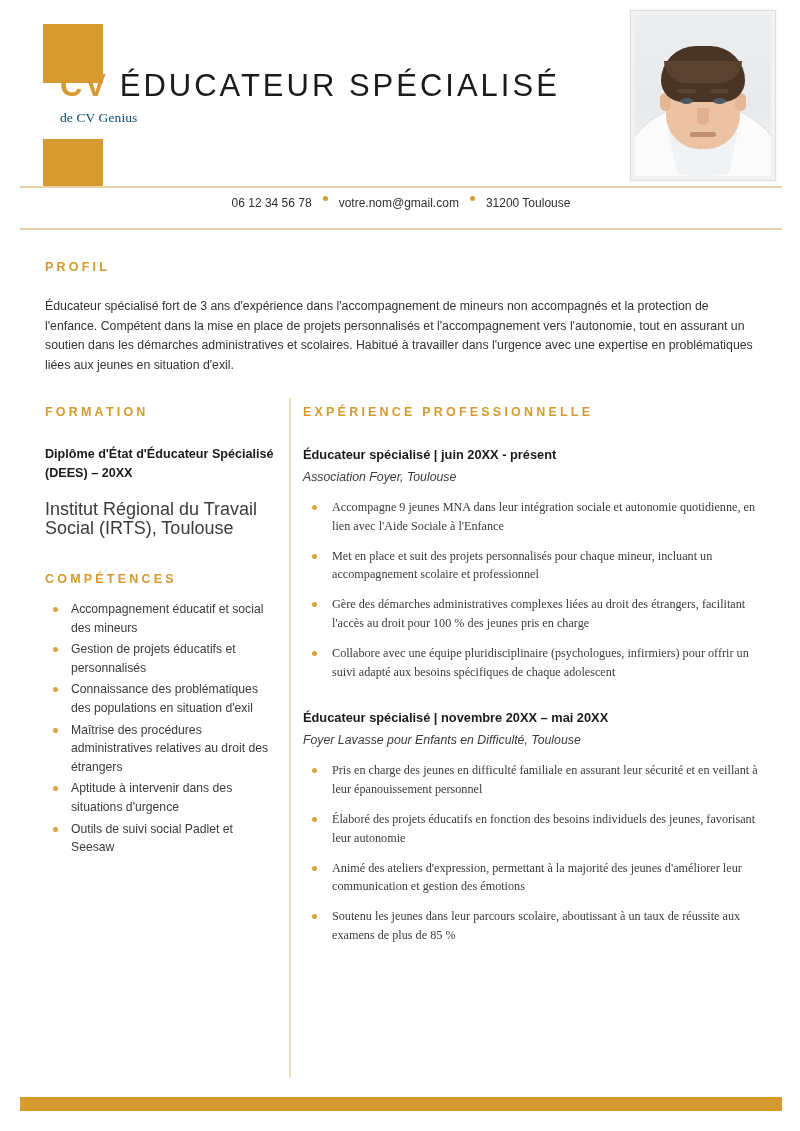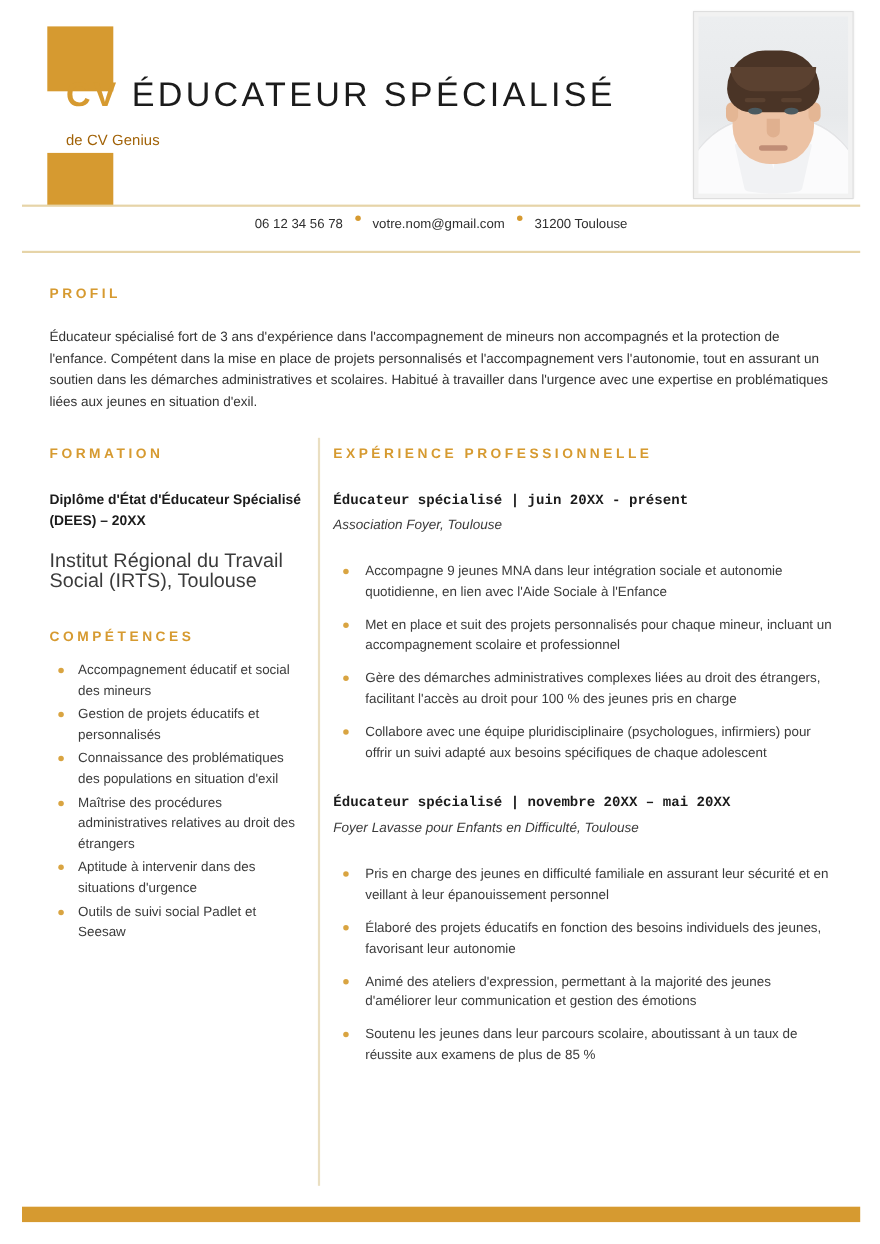--- a/index.html
+++ b/index.html
@@ -14,21 +14,21 @@
   
   .hdr { position:absolute; left:0; top:0; width:800px; height:190px; }
   .sq { position:absolute; left:43px; width:60px; background:#D69A30; }
   .sq-top { top:24px; height:59px; }
   .sq-bot { top:139px; height:48px; }
 
   .name-block { position:absolute; left:60px; top:68px; width:560px; }
   .name-line { white-space:nowrap; font-size:31px; line-height:36px; font-weight:400;
                letter-spacing:3.0px; color:#1b1b1b; }
   .name-cv { color:#D69A30; font-weight:700; letter-spacing:2.5px; }
-  .subtitle { margin-top:16px; font-size:13.5px; color:#a16207; letter-spacing:0.1px; }
+  .subtitle { margin-top:6px; font-size:13.5px; color:#0c4a6e; letter-spacing:0.1px;font-family:Liberation Serif, serif; }
 
   .photo-frame { position:absolute; left:630px; top:10px; width:146px; height:171px;
                  border:1px solid #dedede; background:#f2f2f2; padding:4px;
                  box-shadow:0 0 2px rgba(0,0,0,.08); }
   .photo { position:relative; width:100%; height:100%; overflow:hidden;
            background:linear-gradient(180deg,#eceef0 0%, #e7e9eb 55%, #f4f5f6 100%); }
   
   .ph-shoulders { position:absolute; left:50%; bottom:-6px; transform:translateX(-50%);
                   width:168px; height:78px; background:#fbfbfc; border-radius:84px 84px 0 0;
                   box-shadow: inset 0 2px 0 #e3e4e6; }
@@ -86,23 +86,23 @@
   .edu-sub { margin-top:17px; font-size:18px; line-height:19px; color:#3b3b3b; }
 
   ul.bl { list-style:none; margin-top:14px; }
   ul.bl li { position:relative; padding-left:26px; margin-bottom:3px;
              font-size:12.2px; line-height:18.6px; color:#3b3b3b; }
   ul.bl li::before { content:""; position:absolute; left:8px; top:7px;
                      width:5px; height:5px; border-radius:50%; background:#D9A441; }
 
   .job { margin-top:2px; }
   .job + .job { margin-top:27px; }
-  .job-title { font-size:12.8px; font-weight:700; color:#1b1b1b; line-height:19px;font-family:Liberation Mono, monospace; }
+  .job-title { font-size:12.8px; font-weight:700; color:#1b1b1b; line-height:19px; }
   .job-org { margin-top:6px; font-size:12.3px; font-style:italic; color:#3b3b3b; }
-  ul.jb { list-style:none; margin-top:26px; }
+  ul.jb { list-style:none; margin-top:14px;font-family:Liberation Serif, serif; }
   ul.jb li { position:relative; padding-left:29px; margin-bottom:11px;
              font-size:12.2px; line-height:18.8px; color:#3b3b3b; }
   ul.jb li::before { content:""; position:absolute; left:9px; top:7px;
                      width:5px; height:5px; border-radius:50%; background:#D9A441; }
 
   .footer { position:absolute; left:20px; top:1097px; width:762px; height:14px; background:#D69A30; }
 </style>
 </head>
 <body>
 

